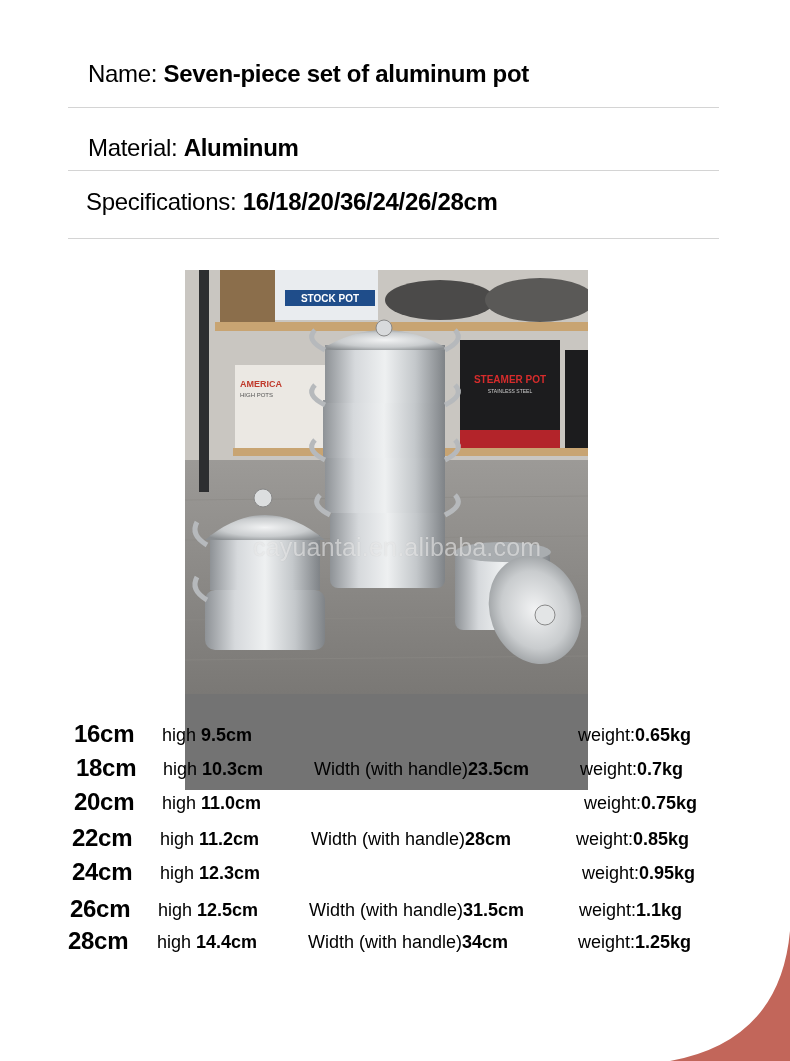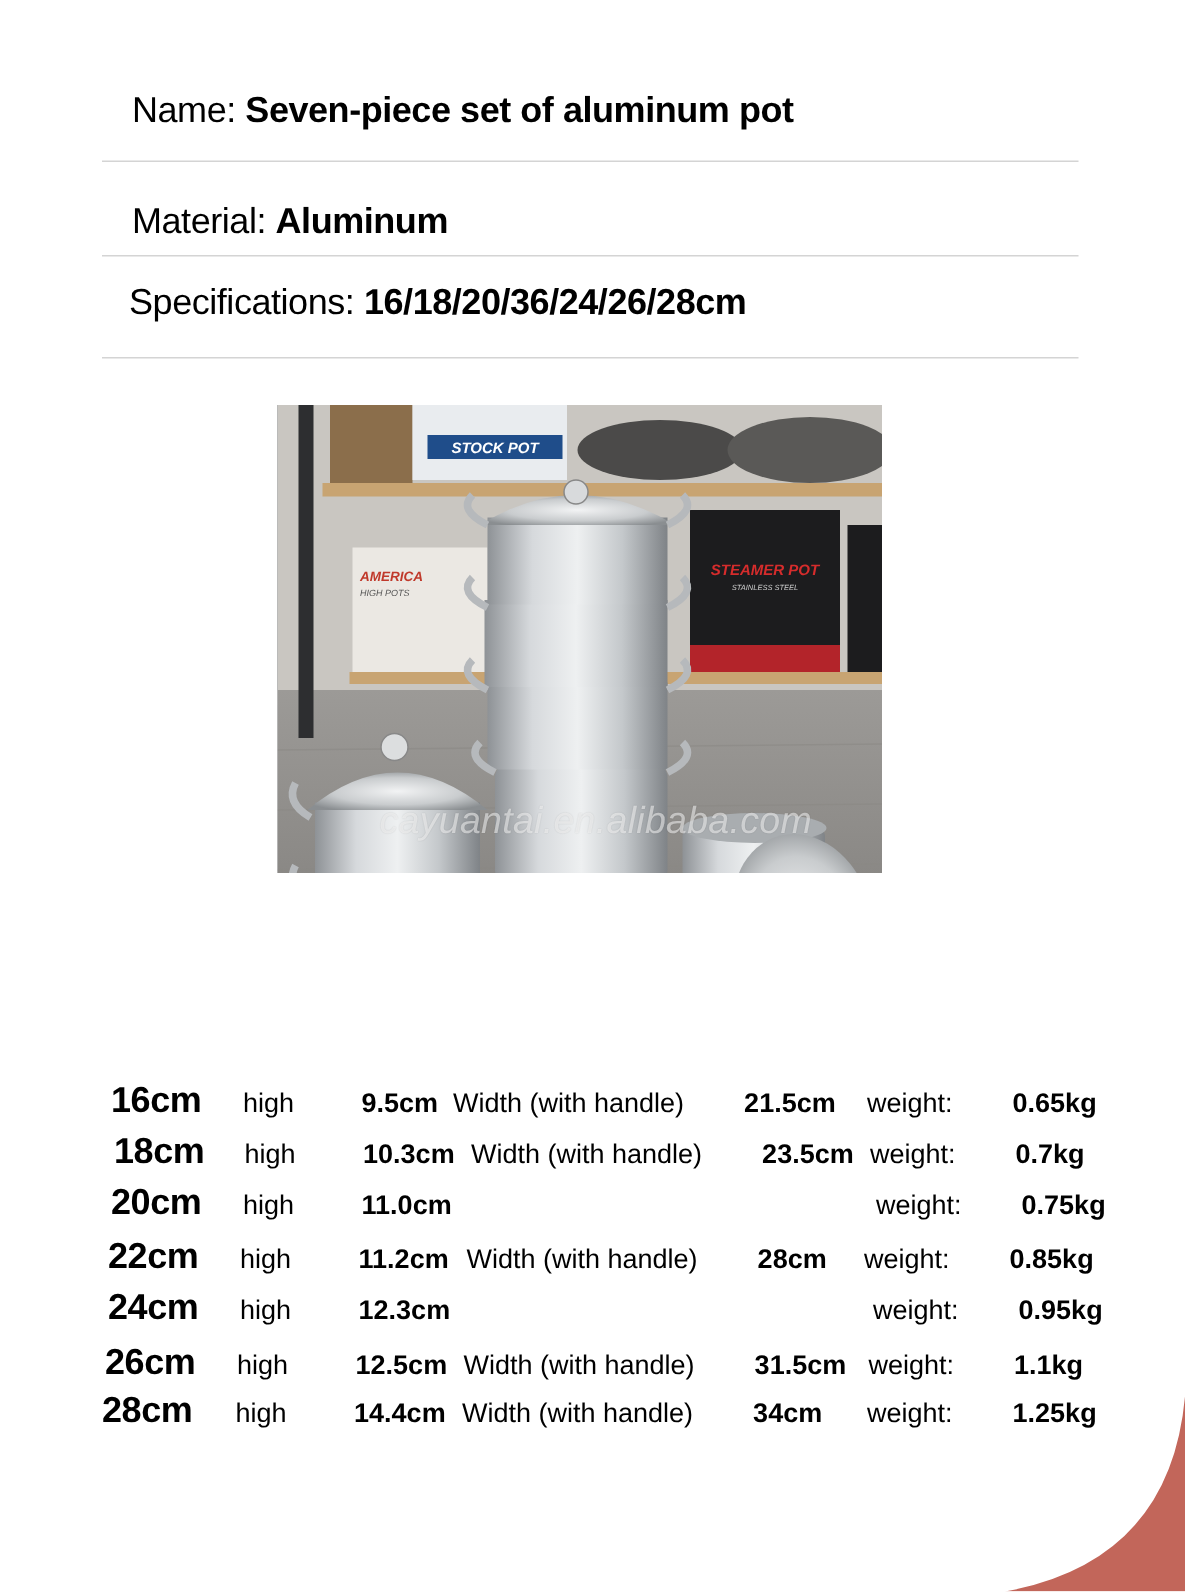--- a/index.html
+++ b/index.html
@@ -11,30 +11,30 @@
   .info-row .lbl { font-weight: normal; }
   .info-row .val { font-weight: bold; }
   #row-name { top: 40px; height: 68px; }
   #row-name .line { left: 20px; top: 20px; }
   #row-material { top: 108px; height: 63px; }
   #row-material .line { left: 20px; top: 10px; margin-top: 16px; }
   #row-spec { top: 171px; height: 68px; }
   #row-spec .line { left: 18px; top: 17px; }
 
   
-  .photo { position: absolute; left: 185px; top: 270px; width: 403px; height: 312px; overflow: hidden; background: #737373; font-style: italic; }
+  .photo { position: absolute; left: 185px; top: 270px; width: 403px; height: 520px; overflow: hidden; background: #737373; }
   .photo svg { display: block; }
   .watermark { position: absolute; left: 68px; top: 243px; font-size: 25px; color: rgba(255,255,255,0.55); letter-spacing: 0.2px; white-space: nowrap; text-shadow: 0 0 1px rgba(0,0,0,0.15); margin-top: 20px; }
 
   
   .spec-row { position: absolute; left: 0; width: 790px; height: 30px; white-space: nowrap; padding-left: 10px; }
   .spec-row span { position: absolute; top: 0; }
   .size { font-size: 24px; font-weight: bold; letter-spacing: -0.3px; }
   .hi, .wd, .wt { font-size: 18px; top: 5px !important; }
-  .hi b, .wd b, .wt b { font-weight: bold; margin-left: 40px; }
+  .hi b, .wd b, .wt b { font-weight: bold; }
 
   .corner { position: absolute; right: 0; bottom: 0; width: 150px; height: 150px; }
 </style>
 </head>
 <body>
 
 <div class="info-row" id="row-name">
   <div class="line">
     <span class="lbl">Name: </span><span class="val">Seven-piece set of aluminum pot</span>
   </div>
@@ -133,21 +133,20 @@
     <ellipse cx="350" cy="340" rx="45" ry="55" fill="url(#lid)" transform="rotate(-20 350 340)"></ellipse>
     <circle cx="360" cy="345" r="10" fill="#e3e5e6" stroke="#888" stroke-width="1"></circle>
   </svg>
   <div class="watermark">cayuantai.en.alibaba.com</div>
 </div>
 
 <div>
   <div class="spec-row" style="top:720px">
     <span class="size" style="left:74px">16cm</span>
     <span class="hi" style="left:162px"><span style="position:static">high </span><b>9.5cm</b></span>
-    <span class="wd" style="left:302px"><span style="position:static">Width (with handle)</span><b>21.5cm</b></span>
     <span class="wt" style="left:578px"><span style="position:static">weight:</span><b>0.65kg</b></span>
   </div>
   <div class="spec-row" style="top:754px">
     <span class="size" style="left:76px">18cm</span>
     <span class="hi" style="left:163px"><span style="position:static">high </span><b>10.3cm</b></span>
     <span class="wd" style="left:314px"><span style="position:static">Width (with handle)</span><b>23.5cm</b></span>
     <span class="wt" style="left:580px"><span style="position:static">weight:</span><b>0.7kg</b></span>
   </div>
   <div class="spec-row" style="top:788px">
     <span class="size" style="left:74px">20cm</span>

